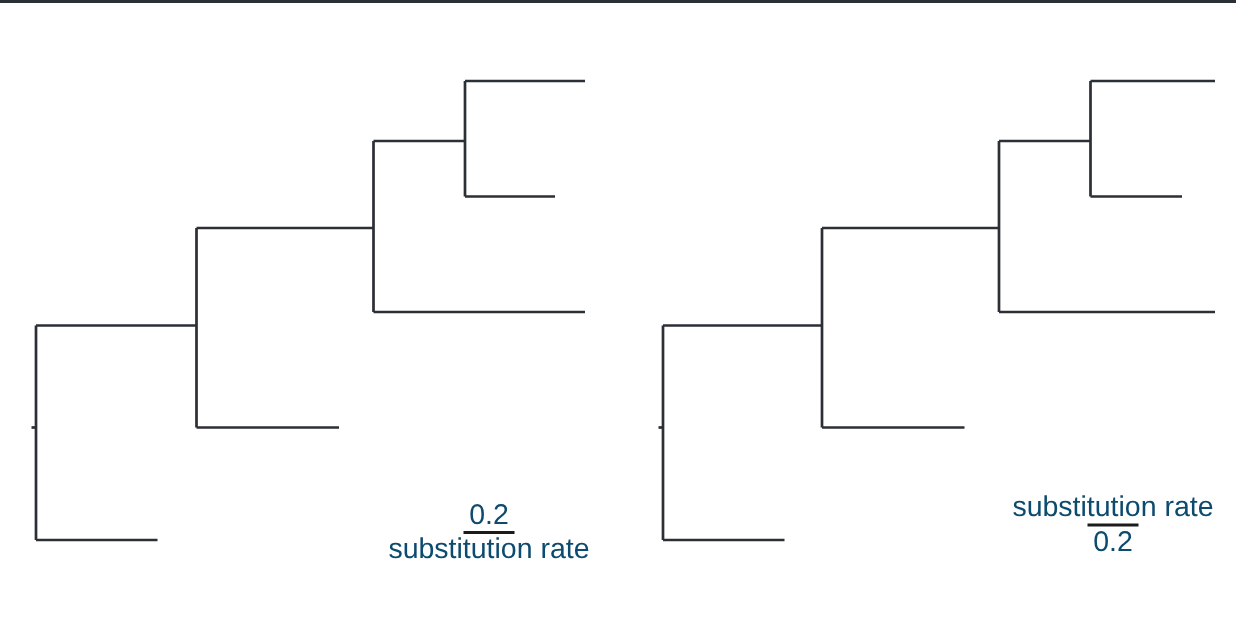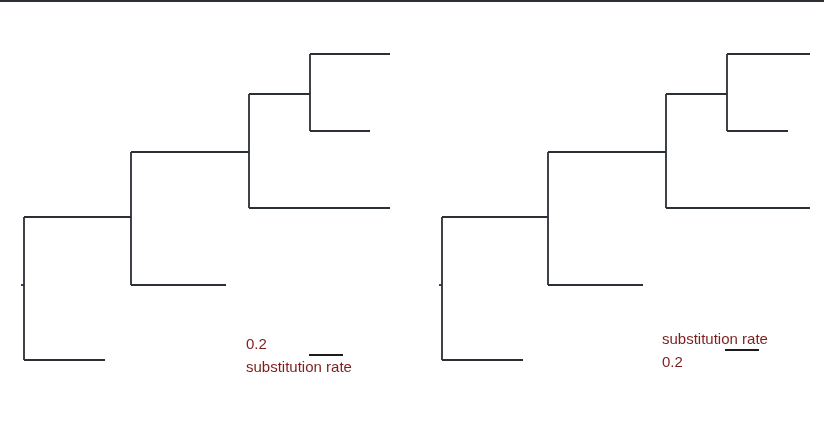--- a/index.html
+++ b/index.html
@@ -29,24 +29,24 @@
     display: block;
   }
   .branch {
     stroke: #2b2f36;
     stroke-width: 1.8;
     fill: none;
     stroke-linecap: butt;
   }
   .scalebar {
     position: absolute;
-    text-align: left;
-    color: #7f1d1d;
+    text-align: center;
+    color: #0c4a6e;
     font-family: "Liberation Sans", sans-serif;
-    font-size: 15px;
+    font-size: 19px;
     line-height: 19px;
     white-space: nowrap;
   }
   .scalebar .num,
   .scalebar .caption {
     display: block;
   }
   .scalebar .rule {
     display: block;
     height: 0;

